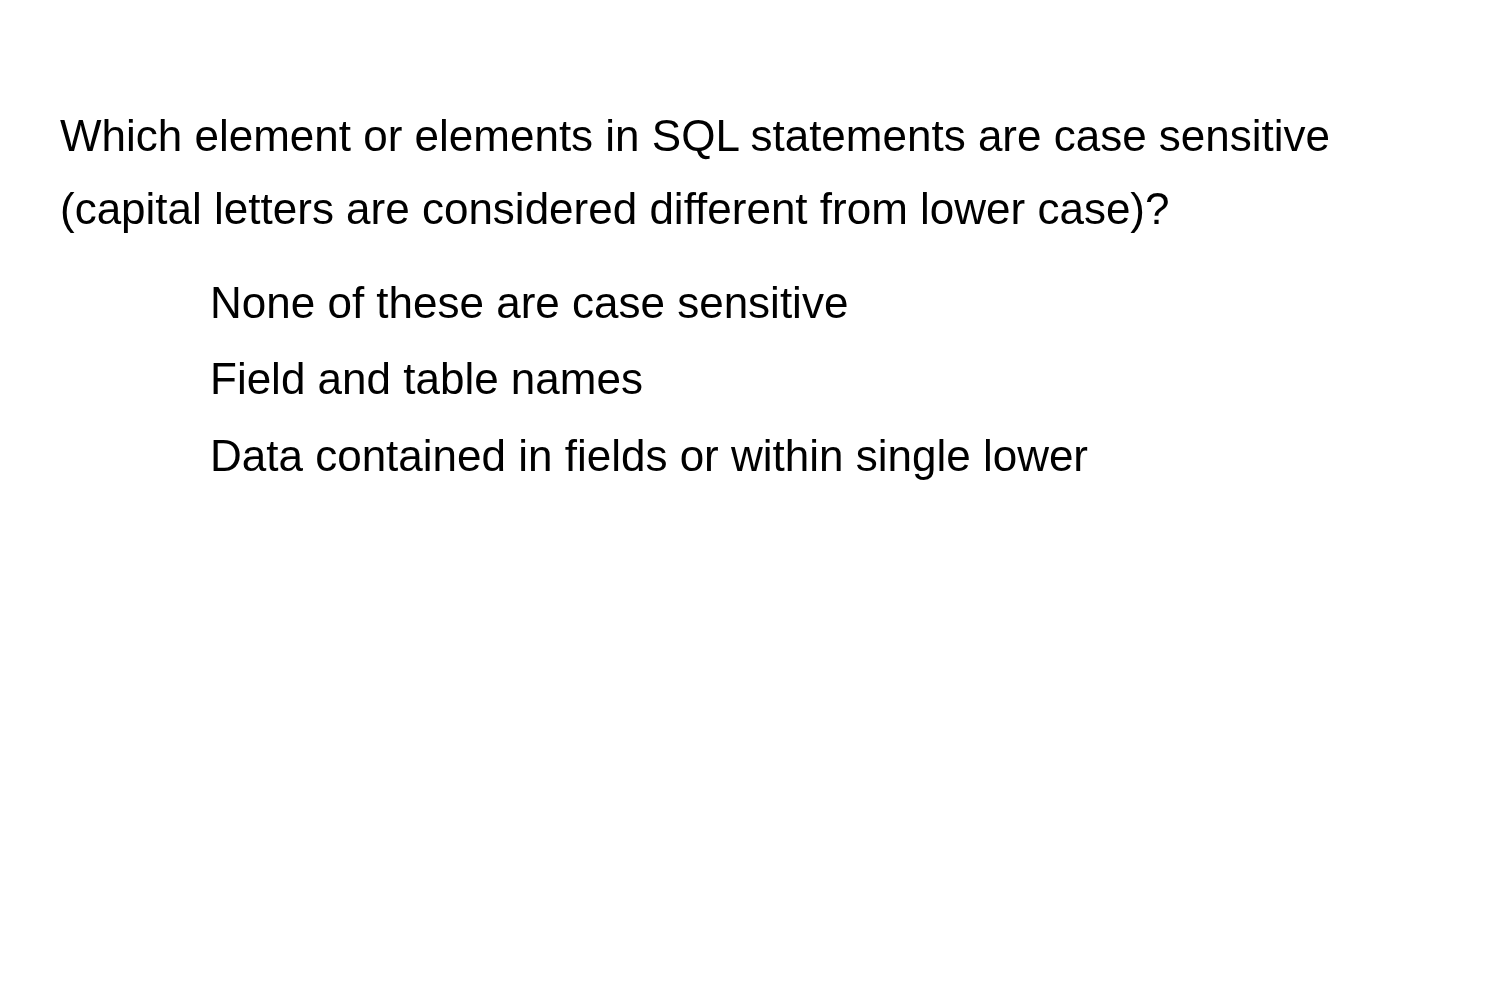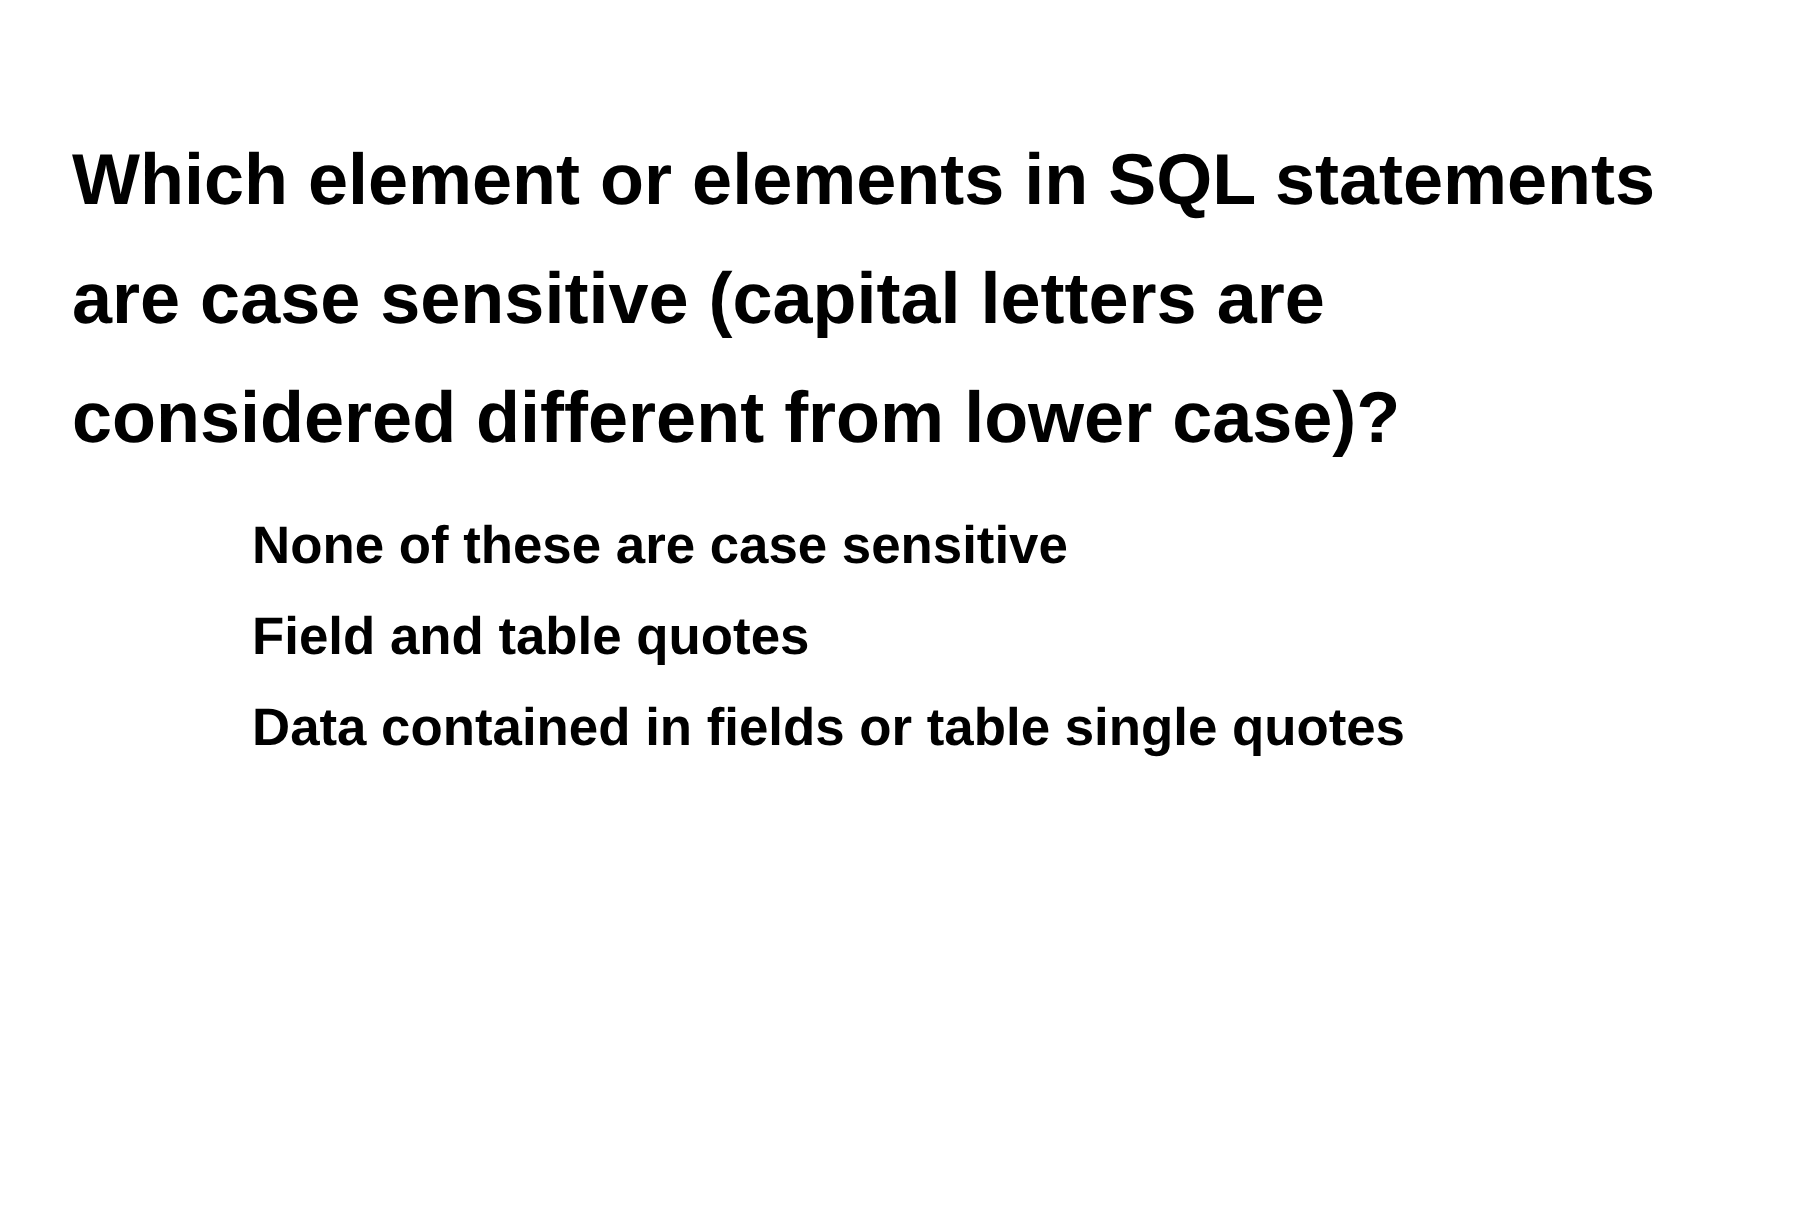--- a/index.html
+++ b/index.html
@@ -9,37 +9,37 @@
     }
     body {
       width: 1500px;
       height: 1008px;
       background: #ffffff;
       font-family: -apple-system, BlinkMacSystemFont, "Segoe UI", Helvetica, Arial, sans-serif;
       color: #000000;
       padding: 100px 60px 60px 60px;
     }
     .question-text {
-      font-size: 60px;
+      font-size: 44px;
       line-height: 1.65;
-      font-weight: 700;
+      font-weight: 400;
       margin-bottom: 24px;
     }
     .options-container {
       padding-left: 150px;
     }
     .option-item {
       font-size: 44px;
       line-height: 1.55;
-      font-weight: 700;
+      font-weight: 400;
       margin-bottom: 8px;
     }
   </style>
 </head>
 <body>
 
 <div class="question-text">Which element or elements in SQL statements are case sensitive (capital letters are considered different from lower case)?</div>
 
 <div class="options-container">
   <div class="option-item">None of these are case sensitive</div>
-  <div class="option-item">Field and table quotes</div>
-  <div class="option-item">Data contained in fields or table single quotes</div>
+  <div class="option-item">Field and table names</div>
+  <div class="option-item">Data contained in fields or within single lower</div>
 </div>
 
 </body></html>

